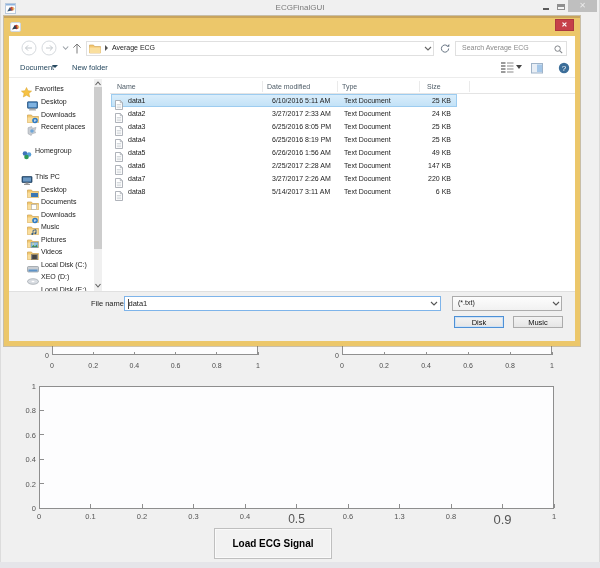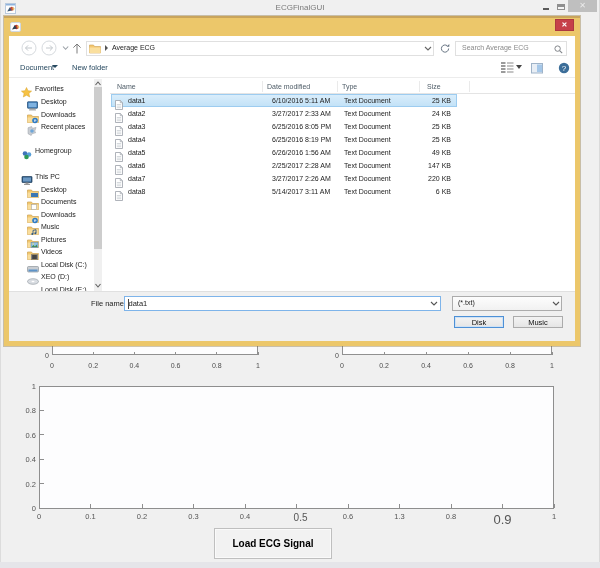--- a/index.html
+++ b/index.html
@@ -77,21 +77,21 @@
     <div class="abs" style="left:28px;top:512px;width:22px;text-align:center;font-size:7.5px;color:#555;">0</div>
     <div class="abs" style="left:38.5px;top:504px;width:1px;height:4px;background:#8e8e8e;"></div>
     <div class="abs" style="left:79.5px;top:512px;width:22px;text-align:center;font-size:7.5px;color:#555;">0.1</div>
     <div class="abs" style="left:90px;top:504px;width:1px;height:4px;background:#8e8e8e;"></div>
     <div class="abs" style="left:131px;top:512px;width:22px;text-align:center;font-size:7.5px;color:#555;">0.2</div>
     <div class="abs" style="left:141.5px;top:504px;width:1px;height:4px;background:#8e8e8e;"></div>
     <div class="abs" style="left:182.5px;top:512px;width:22px;text-align:center;font-size:7.5px;color:#555;">0.3</div>
     <div class="abs" style="left:193px;top:504px;width:1px;height:4px;background:#8e8e8e;"></div>
     <div class="abs" style="left:234px;top:512px;width:22px;text-align:center;font-size:7.5px;color:#555;">0.4</div>
     <div class="abs" style="left:244.5px;top:504px;width:1px;height:4px;background:#8e8e8e;"></div>
-    <div class="abs" style="left:285.5px;top:512px;width:22px;text-align:right;font-size:10px;color:#555;">0.5</div>
+    <div class="abs" style="left:285.5px;top:512px;width:22px;text-align:center;font-size:12px;color:#555;">0.5</div>
     <div class="abs" style="left:296px;top:504px;width:1px;height:4px;background:#8e8e8e;"></div>
     <div class="abs" style="left:337px;top:512px;width:22px;text-align:center;font-size:7.5px;color:#555;">0.6</div>
     <div class="abs" style="left:347.5px;top:504px;width:1px;height:4px;background:#8e8e8e;"></div>
     <div class="abs" style="left:388.5px;top:512px;width:22px;text-align:center;font-size:7.5px;color:#555;">1.3</div>
     <div class="abs" style="left:399px;top:504px;width:1px;height:4px;background:#8e8e8e;"></div>
     <div class="abs" style="left:440px;top:512px;width:22px;text-align:center;font-size:7.5px;color:#555;">0.8</div>
     <div class="abs" style="left:450.5px;top:504px;width:1px;height:4px;background:#8e8e8e;"></div>
     <div class="abs" style="left:491.5px;top:512px;width:22px;text-align:center;font-size:13px;color:#555;">0.9</div>
     <div class="abs" style="left:502px;top:504px;width:1px;height:4px;background:#8e8e8e;"></div>
     <div class="abs" style="left:543px;top:512px;width:22px;text-align:center;font-size:7.5px;color:#555;">1</div>

